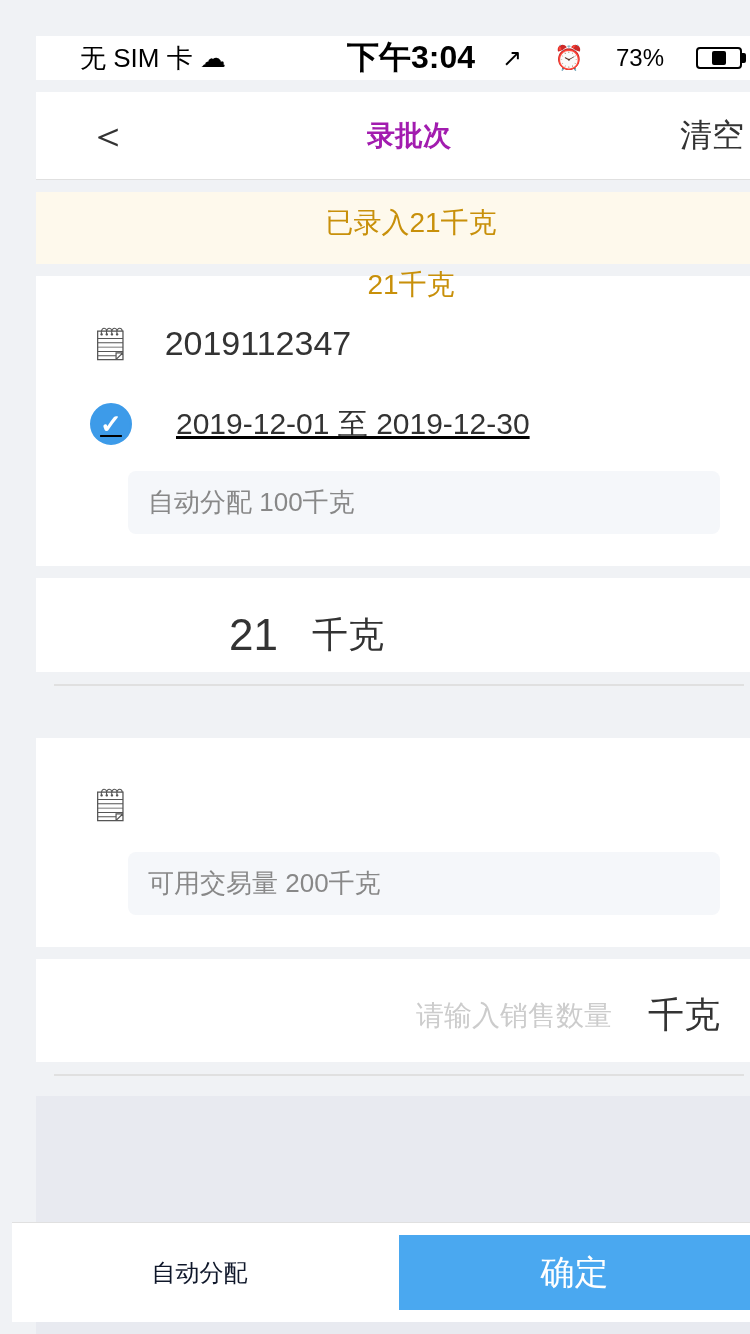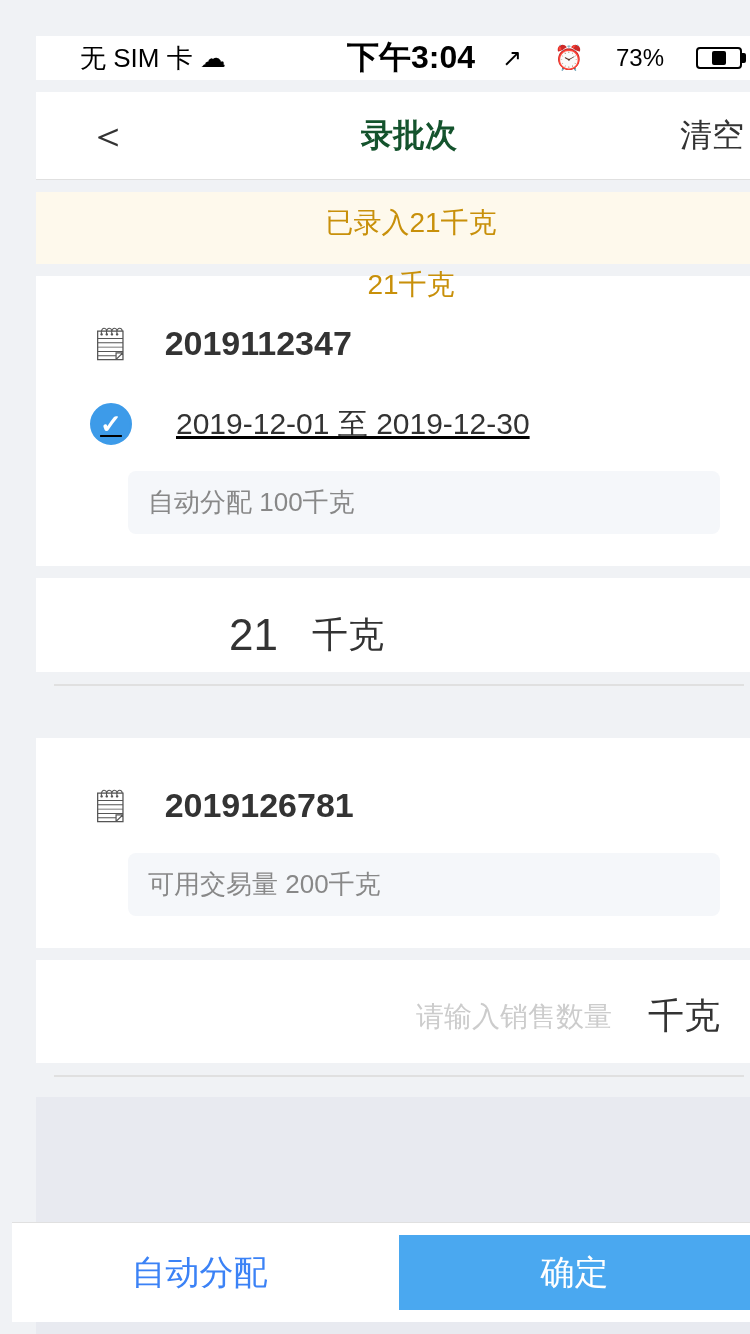--- a/index.html
+++ b/index.html
@@ -85,23 +85,23 @@
       padding: 0 30px;
       border-bottom: 1px solid #e0e0e0;
     }
     .nav-back {
       font-size: 40px;
       color: #333;
       cursor: pointer;
       padding: 10px;
     }
     .nav-title {
-      font-size: 32px;
+      font-size: 28px;
       font-weight: 600;
-      color: #14532d;
+      color: #a21caf;
     }
     .nav-action {
       font-size: 32px;
       color: #333;
       cursor: pointer;
     }
 
     
     .summary-banner {
       width: 750px;
@@ -137,21 +137,21 @@
       align-items: center;
       gap: 10px;
       margin-bottom: 16px;
     }
     .batch-doc-icon {
       font-size: 32px;
       color: #555;
     }
     .batch-number {
       font-size: 34px;
-      font-weight: 700;
+      font-weight: 400;
       color: #333;
     }
 
     .batch-row {
       display: flex;
       align-items: center;
       gap: 20px;
       margin-bottom: 14px;
       text-decoration: underline;
     }
@@ -267,22 +267,22 @@
       height: 100px;
       display: flex;
       background: #fff;
       border-top: 1px solid #e0e0e0;
     }
     .btn-auto {
       flex: 1;
       display: flex;
       align-items: center;
       justify-content: center;
-      font-size: 34px;
-      color: #3b82f6;
+      font-size: 24px;
+      color: #0f172a;
       background: #fff;
       cursor: pointer;
       border: none;
       outline: none;
     }
     .btn-confirm {
       flex: 1;
       display: flex;
       align-items: center;
       justify-content: center;
@@ -340,21 +340,20 @@
   <input class="amount-input" type="text" value="21" style="">
   <span class="amount-unit">千克</span>
 </div>
 <div class="bottom-line"></div>
 
 <div class="section-sep"></div>
 
 <div class="batch-card">
   <div class="batch-header">
     <span class="batch-doc-icon">🗒</span>
-    <span class="batch-number">2019126781</span>
   </div>
   <div class="available-box">可用交易量 200千克</div>
 </div>
 
 <div class="input-row">
   <span class="input-placeholder-text">请输入销售数量</span>
   <span class="input-unit">千克</span>
 </div>
 <div class="bottom-line"></div>
 

